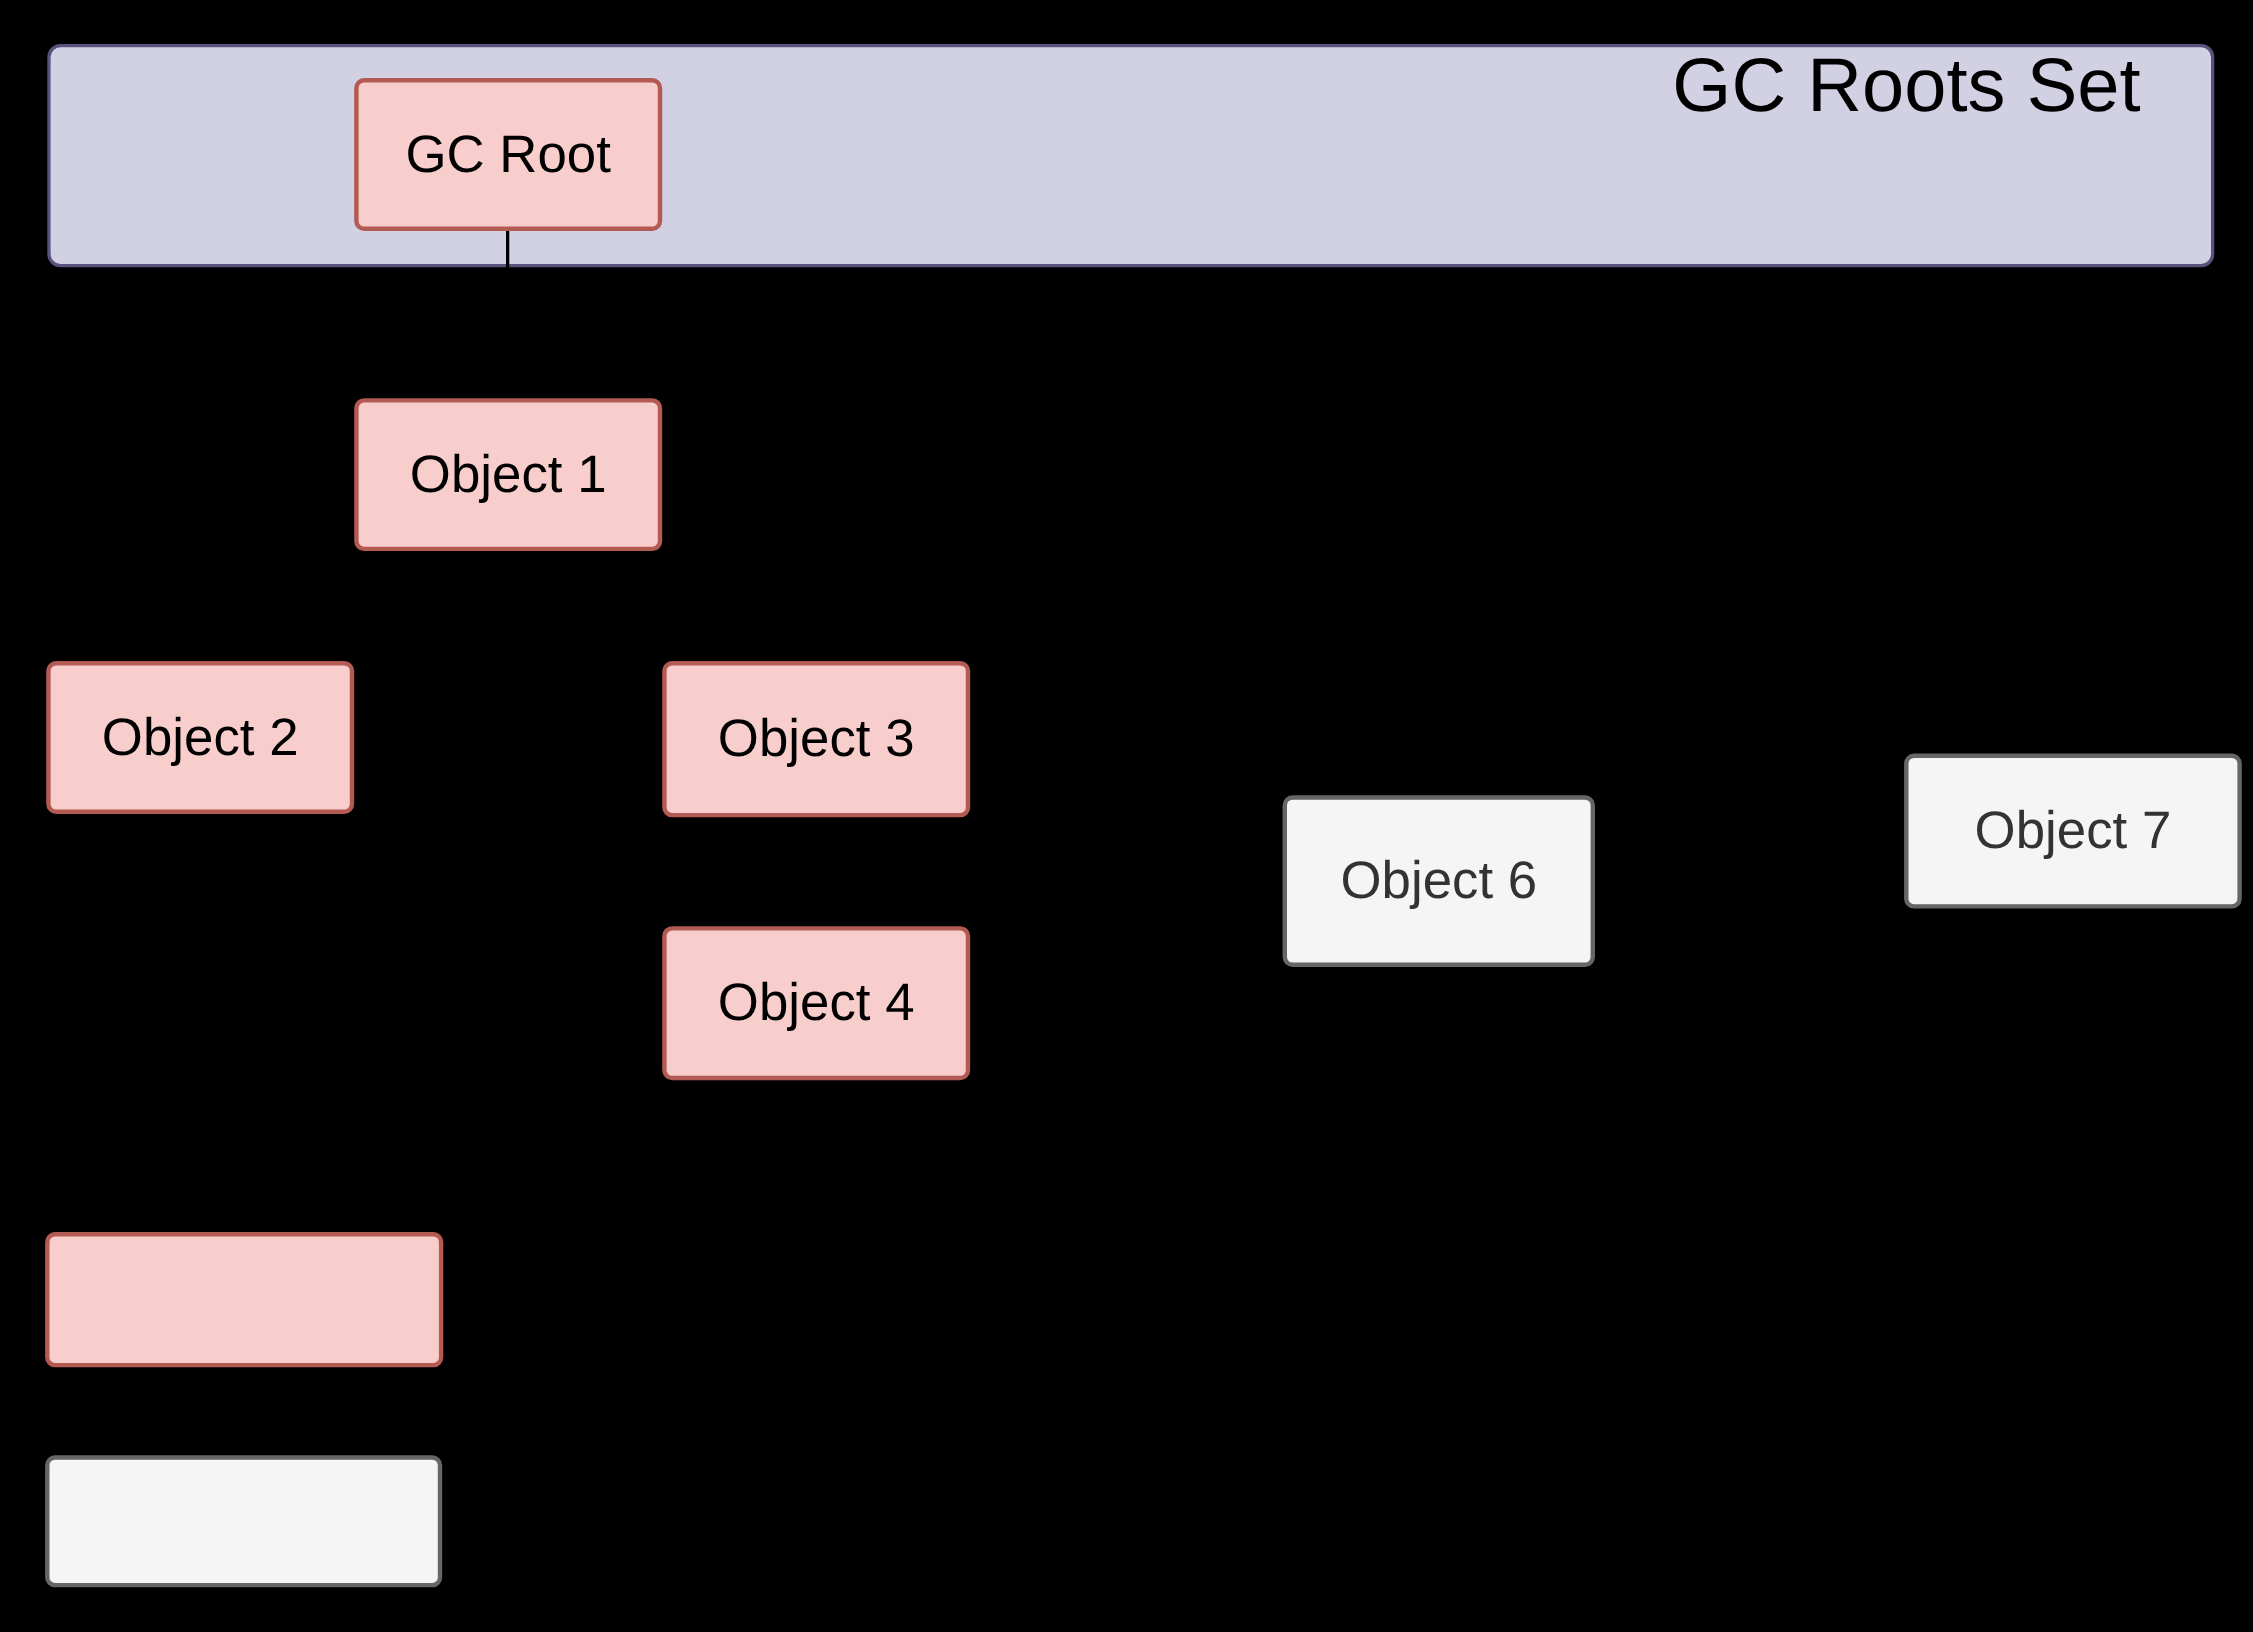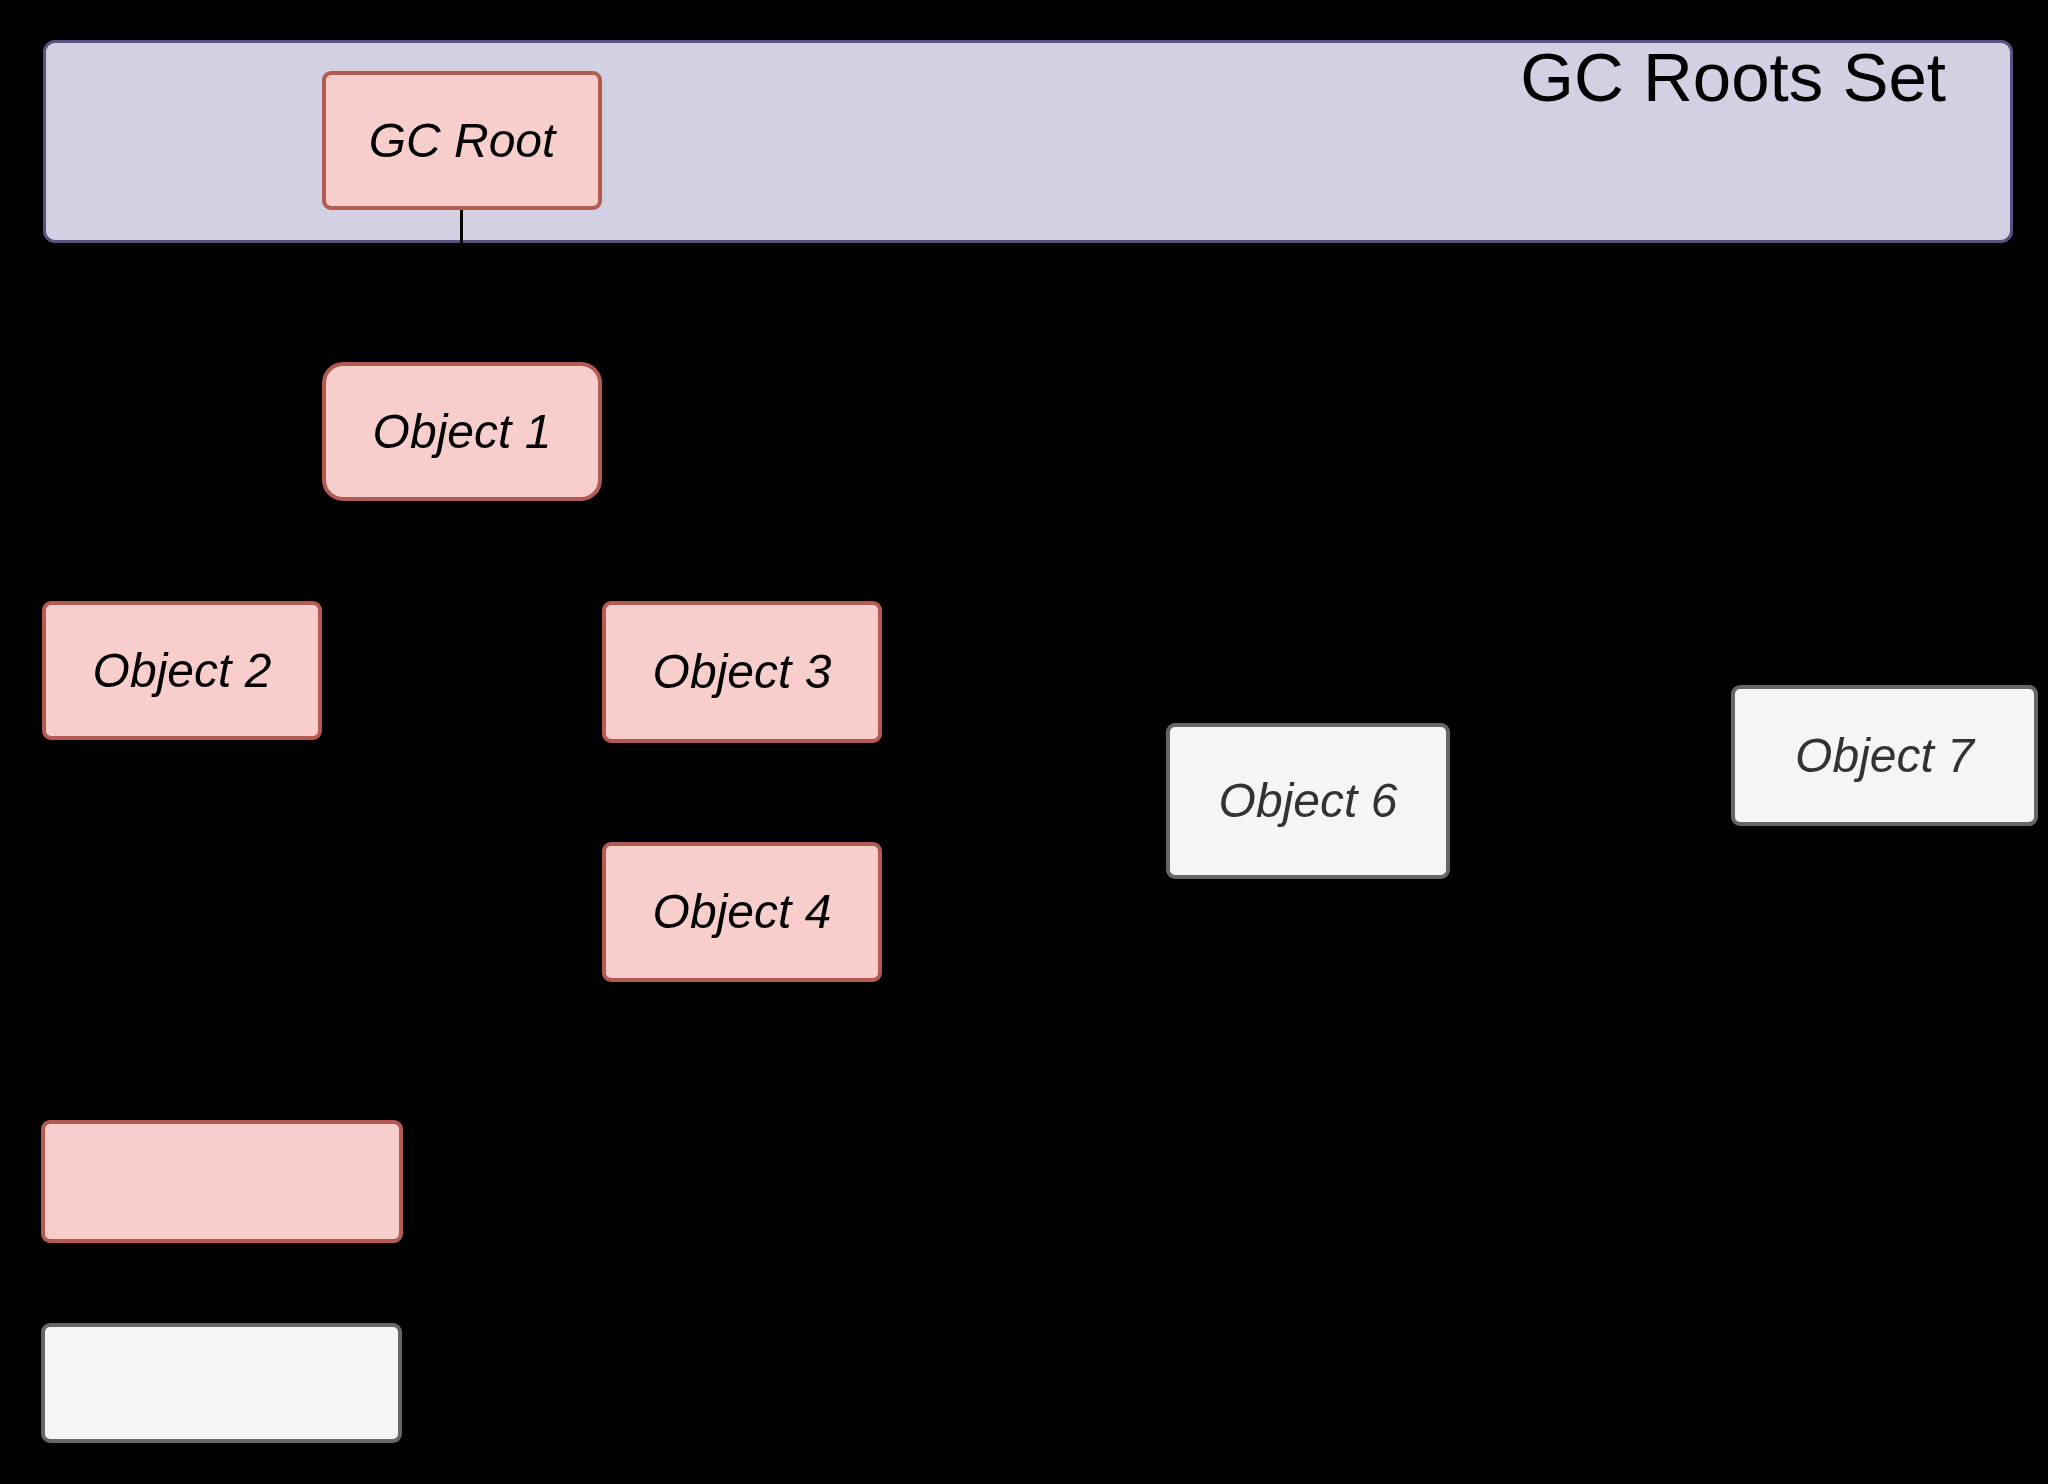--- a/index.html
+++ b/index.html
@@ -17,21 +17,21 @@
   html,body{
     margin:0;padding:0;background:var(--background);
     font-family:"Liberation Sans", sans-serif;
   }
   .stage{
     position:relative;width:2048px;height:1484px;
     background:var(--background);overflow:hidden;
   }
   .node{
     position:absolute;box-sizing:border-box;border-radius:9px;
-    display:flex;align-items:center;justify-content:center;font-style:italic;
+    display:flex;align-items:center;justify-content:center;
   }
   .banner{
     position:absolute;left:43px;top:40px;width:1970px;height:203px;
     box-sizing:border-box;background:var(--roots-set-fill);
     border:3px solid var(--roots-set-border);border-radius:12px;
     z-index:1;
     display:flex;align-items:flex-start;justify-content:flex-end;
   }
   .banner .title{
     color:#000000;font-size:69px;line-height:1;padding-right:64px;
@@ -47,21 +47,21 @@
     color:var(--unreachable-text);
   }
   .node .label{font-size:48px;line-height:1;white-space:nowrap;}
   .connector{
     position:absolute;background:var(--connector);z-index:2;
   }
   .node{z-index:3;}
   
   #gc-root   {left:322px; top:71px;  width:280px; height:139px; z-index:3;}
   #edge-root {left:460px; top:205px; width:3px;   height:160px;}
-  #object1   {left:322px; top:362px; width:280px; height:139px;border-radius:21px;}
+  #object1   {left:322px; top:362px; width:280px; height:139px;}
   #object2   {left:42px;  top:601px; width:280px; height:139px;}
   #object3   {left:602px; top:601px; width:280px; height:142px;}
   #object4   {left:602px; top:842px; width:280px; height:140px;}
   #object5   {left:1444px;top:441px; width:280px; height:141px;}
   #object6   {left:1166px;top:723px; width:284px; height:156px;}
   #object7   {left:1731px;top:685px; width:307px; height:141px;}
   #legend-reachable  {left:41px; top:1120px; width:362px; height:123px;}
   #legend-unreachable{left:41px; top:1323px; width:361px; height:120px;}
 </style>
 </head>

